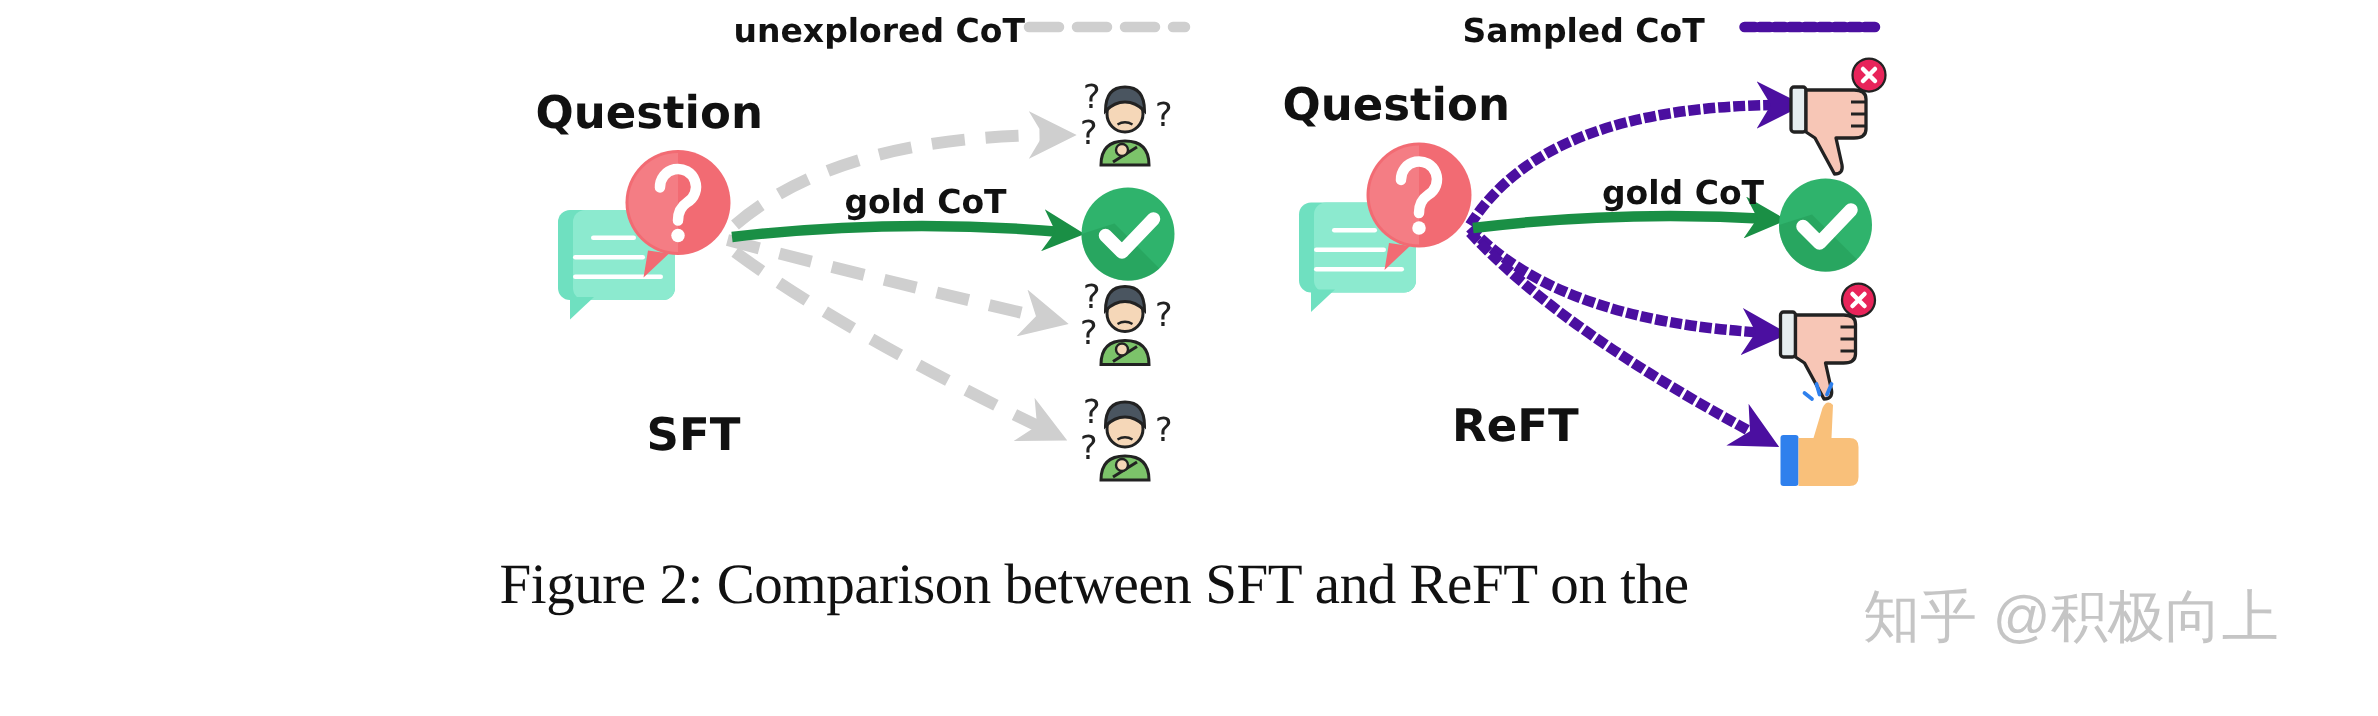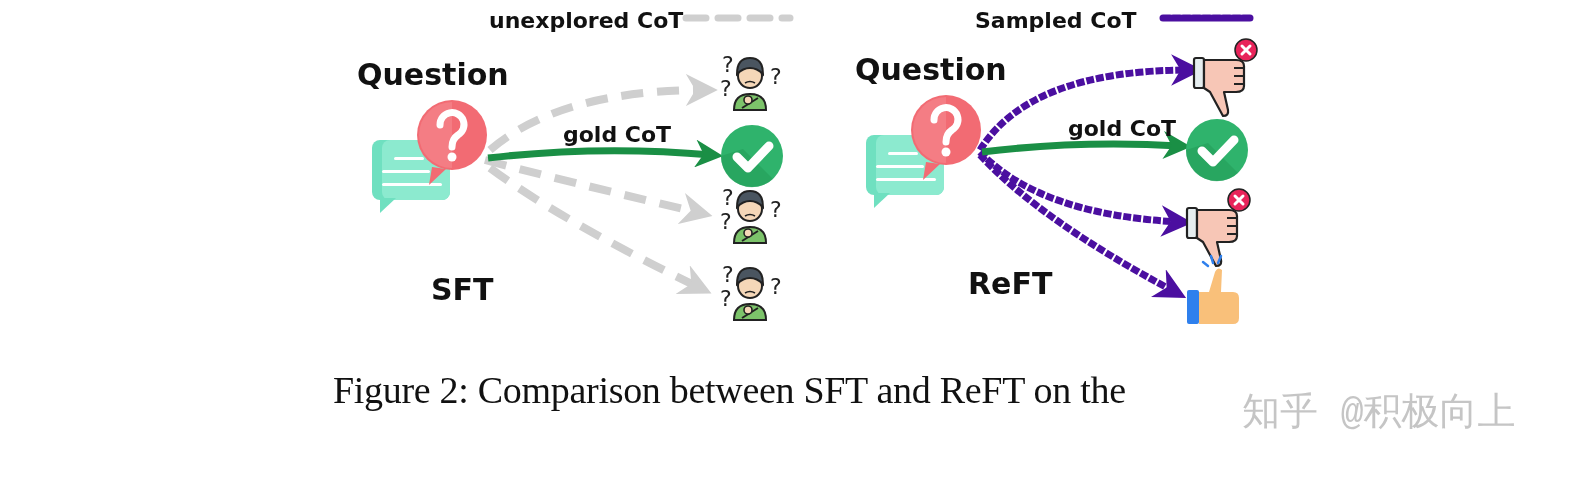--- a/index.html
+++ b/index.html
@@ -1,21 +1,21 @@
 <!DOCTYPE html>
 <html><head>
 <meta charset="utf-8">
 <style>
   html, body { margin:0; padding:0; background:#ffffff; }
   body { width:1585px; height:477px; position:relative; overflow:hidden; font-family:"DejaVu Sans", sans-serif; }
   #figure { position:absolute; left:0; top:0; width:1585px; height:350px; }
   .hand { font-family:"DejaVu Sans", sans-serif; font-weight:bold; fill:#111; }
   .caption { position:absolute; left:333px; top:368px; font-family:"Liberation Serif", serif; font-size:38px; line-height:45px; color:#111; letter-spacing:-0.3px; }
   .caption div { white-space:nowrap; }
-  .watermark { position:absolute; left:1242px; top:386px; font-family:Liberation Mono, monospace; font-size:38px; color:rgba(150,150,150,0.55); white-space:nowrap; }
+  .watermark { position:absolute; left:1242px; top:386px; font-family:Liberation Sans, sans-serif; font-size:38px; color:rgba(150,150,150,0.55); white-space:nowrap; }
 </style>
 </head>
 <body>
 
 <svg id="figure" viewBox="0 0 1585 350" xmlns="http://www.w3.org/2000/svg">
   <defs>
     <marker id="arrGray" viewBox="0 0 10 10" refX="6" refY="5" markerWidth="4" markerHeight="4" orient="auto">
       <path d="M0,0 L10,5 L0,10 L3,5 z" fill="#cfcfcf"></path>
     </marker>
     <marker id="arrGreen" viewBox="0 0 10 10" refX="6" refY="5" markerWidth="4" markerHeight="4" orient="auto">

